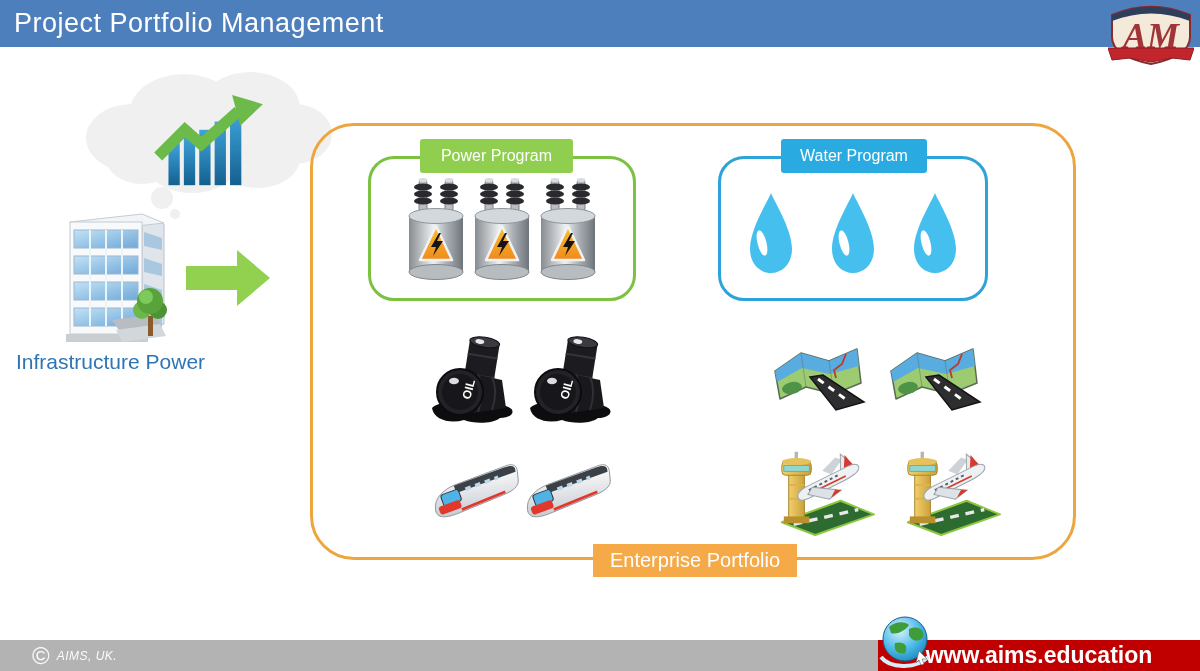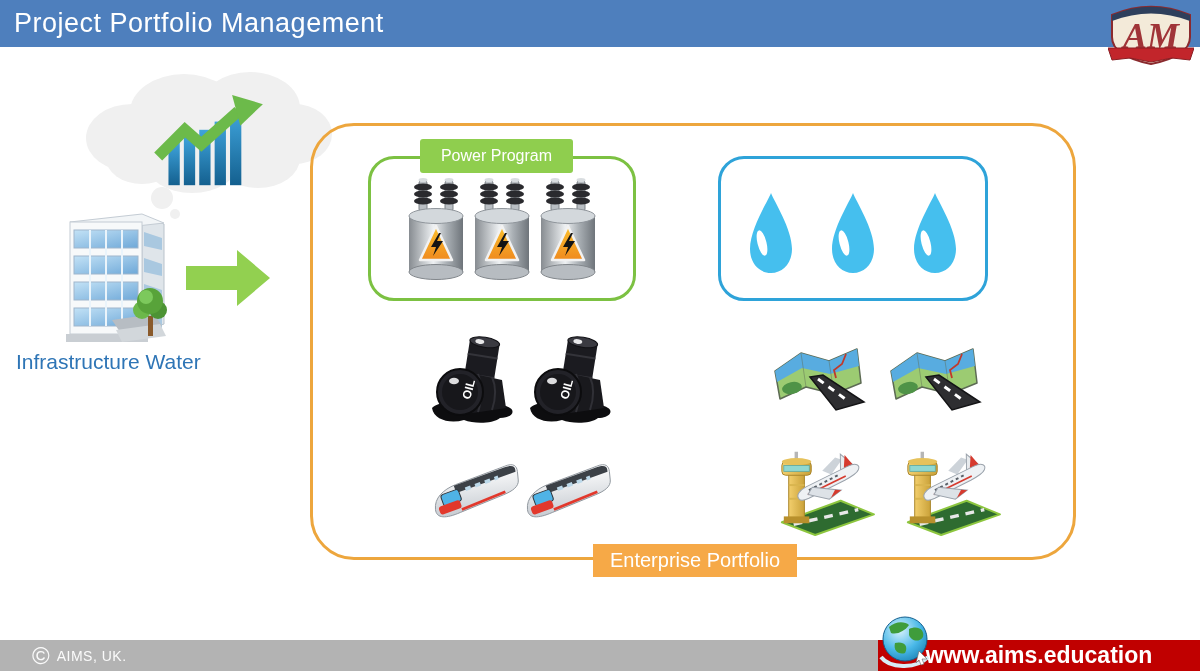--- a/index.html
+++ b/index.html
@@ -28,21 +28,21 @@
   .row-drops{left:748px;top:191px;gap:36px;}
   .row-barrels{left:426px;top:336px;gap:4px;}
   .row-maps{left:768px;top:344px;gap:16px;}
   .row-trains{left:430px;top:458px;gap:0px;}
   .row-airports{left:768px;top:440px;gap:16px;}
   .ent-label{position:absolute;left:593px;top:544px;width:204px;height:33px;line-height:33px;
              text-align:center;background:#f6a947;color:#fff;font-size:20px;border-radius:0;z-index:3;}
   .footer-gray{position:absolute;left:0;top:640px;width:878px;height:31px;background:#b3b3b3;
                color:#fbfbfb;display:flex;align-items:center;}
   .footer-gray .csym{font-size:24px;margin:0 7px 0 32px;line-height:31px;}
-  .footer-gray .ctext{font-size:14px;letter-spacing:.5px;}
+  .footer-gray .ctext{font-size:12px;letter-spacing:.5px;font-style:italic;}
   .footer-red{position:absolute;left:878px;top:640px;width:322px;height:31px;background:#c00000;
               color:#fff;display:flex;align-items:center;justify-content:center;
               box-sizing:border-box;font-size:23px;font-weight:bold;}
   .globe{position:absolute;left:874px;top:613px;width:66px;height:58px;z-index:4;}
   .icon{display:block;}
 </style>
 </head>
 <body>
 
 <div class="slide">
@@ -125,34 +125,35 @@
       <polygon points="56,120 98,114 106,126 64,132" fill="#b7bdc3"></polygon>
       <polygon points="60,130 104,124 110,136 66,142" fill="#d2d7db"></polygon>
       <rect x="92" y="116" width="5" height="20" fill="#8a5a2b"></rect>
       <circle cx="86" cy="110" r="9" fill="#6cb84a"></circle>
       <circle cx="102" cy="110" r="9" fill="#4c9334"></circle>
       <circle cx="94" cy="101" r="13" fill="#58a33a"></circle>
       <circle cx="90" cy="97" r="7" fill="#7cc95c"></circle>
     </svg>
   </div>
 
-  <div class="firm-label">Infrastructure Water</div>
+  <div class="firm-label">Infrastructure Power</div>
 
   <div class="arrow">
     <svg viewBox="0 0 84 56" width="84" height="56">
       <polygon points="0,16 51,16 51,0 84,28 51,56 51,40 0,40" fill="#92d050"></polygon>
     </svg>
   </div>
 
   <div class="portfolio-box"></div>
 
   <div class="program-box power"></div>
   <div class="program-box water"></div>
 
   <div class="program-label power">Power Program</div>
+  <div class="program-label water">Water Program</div>
 
   <div class="row row-transformers">
     <span class="icon">
       <svg viewBox="0 0 62 110" width="62" height="110">
         <defs>
           <linearGradient id="tmetal" x1="0" y1="0" x2="1" y2="0">
             <stop offset="0" stop-color="#878c91"></stop>
               <stop offset="0.45" stop-color="#eef1f3"></stop>
             <stop offset="0.7" stop-color="#aab0b5"></stop>
               <stop offset="1" stop-color="#6e747a"></stop>

